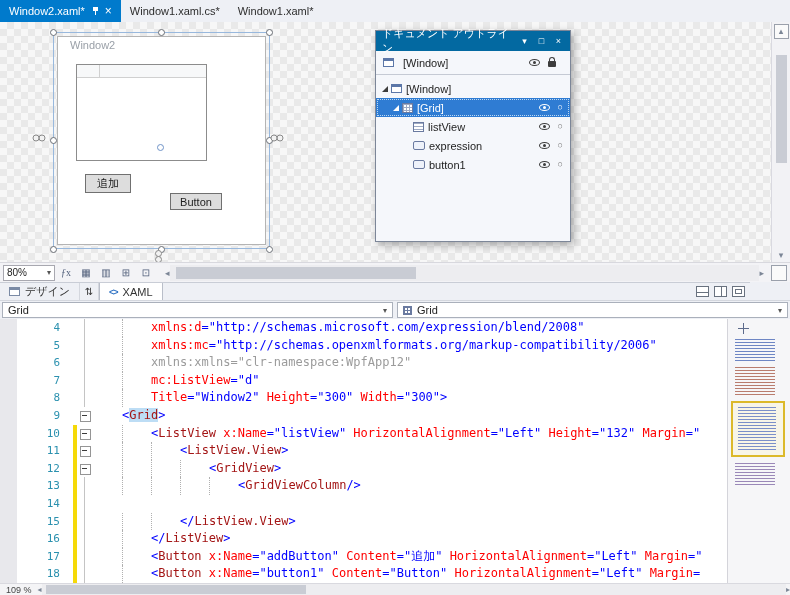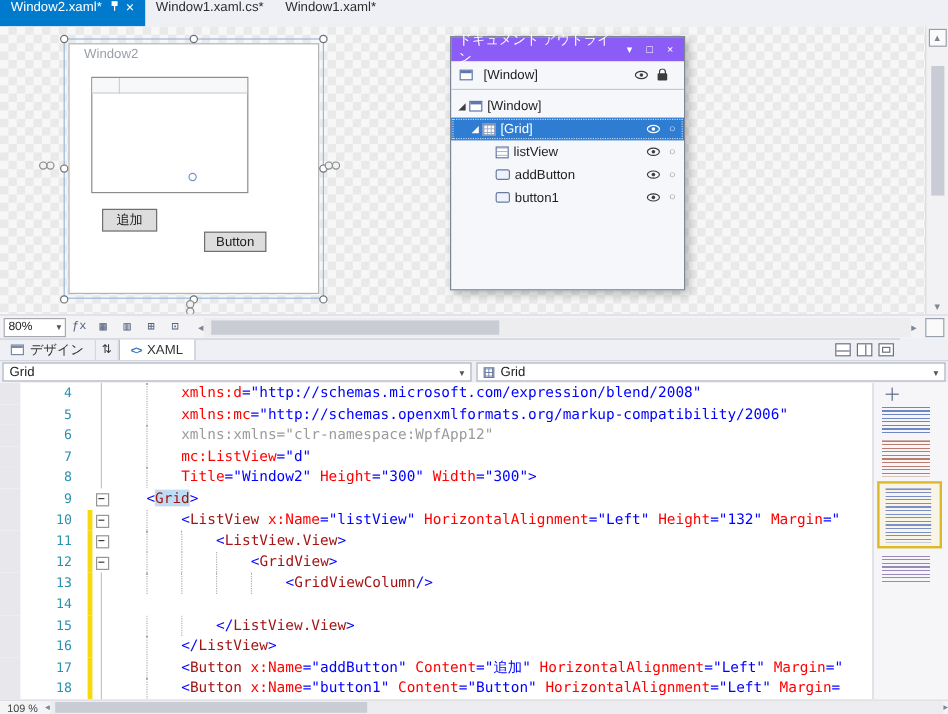--- a/index.html
+++ b/index.html
@@ -2,21 +2,21 @@
 <html><head>
 <meta charset="utf-8">
 <style>
   *{margin:0;padding:0;box-sizing:border-box}
   html,body{background:#d8d8dc}
   body{font-family:"Liberation Sans",sans-serif;font-size:12px;color:#1e1e1e}
   #app{position:relative;width:790px;height:595px;background:#eef0f5;overflow:hidden}
 
   
   .tabbar{position:absolute;left:0;top:0;width:100%;height:22px;display:flex;background:#eef0f5}
-  .tab{display:flex;gap:6px;padding:0 9px;font-size:11px;color:#2d2d2d;cursor:default;white-space:nowrap}
+  .tab{display:flex;align-items:center;gap:6px;padding:0 9px;font-size:11px;color:#2d2d2d;cursor:default;white-space:nowrap}
   .tab.active{background:#007acc;color:#fff}
   .tabpin{width:8px;height:10px;position:relative;display:inline-block}
   .tabpin::before{content:"";position:absolute;left:2px;top:1px;width:5px;height:4px;background:#fff}
   .tabpin::after{content:"";position:absolute;left:4px;top:5px;width:1px;height:4px;background:#fff}
   .tabclose{font-size:12px;line-height:1}
 
   
   .design{position:absolute;left:0;top:22px;width:771px;height:240px;overflow:hidden;
     background-color:#f7f7f7;
     background-image:linear-gradient(45deg,#e9e9e9 25%,transparent 25%,transparent 75%,#e9e9e9 75%),
@@ -40,21 +40,21 @@
 
   
   .vscroll{position:absolute;left:771px;top:22px;width:19px;height:240px;background:#f2f2f5;border-left:1px solid #d9d9e0;display:flex;flex-direction:column;align-items:center;font-size:9px;color:#7c8696}
   .vscroll .arr.first{border:1px solid #9aa0ab;background:#fafafa;width:15px;height:15px;line-height:13px;text-align:center;margin-top:2px}
   .vtrack{flex:1;width:100%;position:relative}
   .vthumb{position:absolute;left:4px;top:16px;width:11px;height:108px;background:#c9ccd4}
   .vscroll .arr.last{height:14px;line-height:14px}
 
   
   .outline{position:absolute;left:375px;top:8px;width:196px;height:212px;background:#f5f7fb;border:1px solid #7c8698;box-shadow:3px 3px 8px rgba(0,0,0,.3)}
-  .otitle{height:20px;background:#8b5cf6;color:#fff;display:flex;align-items:center;padding:0 4px 0 6px;font-size:11px}
+  .otitle{height:20px;background:#0369a1;color:#fff;display:flex;align-items:center;padding:0 4px 0 6px;font-size:11px}
   .oicons{margin-left:auto;display:flex;gap:2px;font-size:9px}
   .oicons span{width:15px;height:15px;display:flex;align-items:center;justify-content:center}
   .oheader{display:flex;align-items:center;height:24px;padding:0 7px;border-bottom:1px solid #c5cad4;font-size:11px;gap:5px}
   #outline-tree{padding-top:4px}
   .orow{display:flex;align-items:center;height:19px;font-size:11px;color:#1e1e1e}
   .orow.sel{background:#2f7cd3;color:#fff;outline:1px dotted #bcd8f2;outline-offset:-2px}
   .expander{width:10px;height:10px;position:relative;flex:0 0 10px}
   .expander::before{content:"";position:absolute;left:1px;top:2px;width:0;height:0;border-left:6px solid transparent;border-bottom:6px solid #3c3c3c}
   .expander.none::before{display:none}
   .sel .expander::before{border-bottom-color:#fff}
@@ -70,21 +70,21 @@
   .ic-window{display:inline-block;width:11px;height:9px;border:1px solid #5c77a8;background:#fff;position:relative}
   .ic-window::before{content:"";position:absolute;left:0;top:0;width:100%;height:2px;background:#5c77a8}
   .ic-grid{display:inline-block;width:11px;height:10px;border:1px solid #6a7aa0;background-color:#fff;background-image:linear-gradient(to right,#9eaac4 1px,transparent 1px),linear-gradient(to bottom,#9eaac4 1px,transparent 1px);background-size:3px 3px}
   .ic-listview{display:inline-block;width:11px;height:10px;border:1px solid #6a7aa0;background-color:#fff;background-image:linear-gradient(to bottom,#9eaac4 1px,transparent 1px);background-size:100% 3px}
   .ic-button{display:inline-block;width:12px;height:9px;border:1px solid #6a7aa0;border-radius:2px;background:#eef2fa}
 
   
   .toolbar{position:absolute;left:0;top:262px;width:790px;height:20px;background:#f3f3f6;border-top:1px solid #d8d8de;display:flex;align-items:center;gap:2px;padding:0 3px}
   .zoombox{width:52px;height:16px;background:#fff;border:1px solid #a8a8b0;display:flex;align-items:center;font-size:10px;padding:0 3px;color:#222}
   .zoombox .dd{margin-left:auto;font-size:8px;color:#555}
-  .tbtn{width:18px;height:17px;border:0;background:transparent;font-size:10px;color:#53617c;display:flex;align-items:center;justify-content:center;font-family:Liberation Mono, monospace}
+  .tbtn{width:18px;height:17px;border:0;background:transparent;font-size:10px;color:#53617c;display:flex;align-items:center;justify-content:center;font-family:Liberation Serif, serif}
   .hscroll{flex:1;height:16px;display:flex;align-items:center;margin-left:8px;color:#7c8696;font-size:9px}
   .hscroll .track{flex:1;height:100%;position:relative;background:#ededf0}
   .hscroll .thumb{position:absolute;top:2px;height:12px;background:#c9ccd4}
   .cornerbtn{width:16px;height:16px;border:1px solid #9aa0ab;background:#fafafa;margin-left:5px}
 
   
   .paneswitch{position:absolute;left:0;top:282px;width:750px;height:18px;background:#eef0f5;border-top:1px solid #c9cdd6;display:flex;align-items:center;font-size:11px;color:#333}
   .pstab{display:flex;align-items:center;gap:5px;padding:0 9px;height:100%}
   .pstab.xaml{background:#fff;border-left:1px solid #b9bec9;border-right:1px solid #b9bec9}
   .swapbtn{width:20px;text-align:center;font-size:10px;color:#333;border-left:1px solid #d4d7de;border-right:1px solid #d4d7de;height:100%;line-height:17px}
@@ -225,21 +225,21 @@
             <span class="tic ic-listview"></span>
             <span class="olabel">listView</span>
             <span class="oright">
               <span class="eye"></span>
               <span class="ocircle">○</span>
             </span>
           </div>
           <div class="orow" style="padding-left: 27px;">
             <span class="expander none"></span>
             <span class="tic ic-button"></span>
-            <span class="olabel">addButton</span>
+            <span class="olabel">expression</span>
             <span class="oright">
               <span class="eye"></span>
               <span class="ocircle">○</span>
             </span>
           </div>
           <div class="orow" style="padding-left: 27px;">
             <span class="expander none"></span>
             <span class="tic ic-button"></span>
             <span class="olabel">button1</span>
             <span class="oright">

